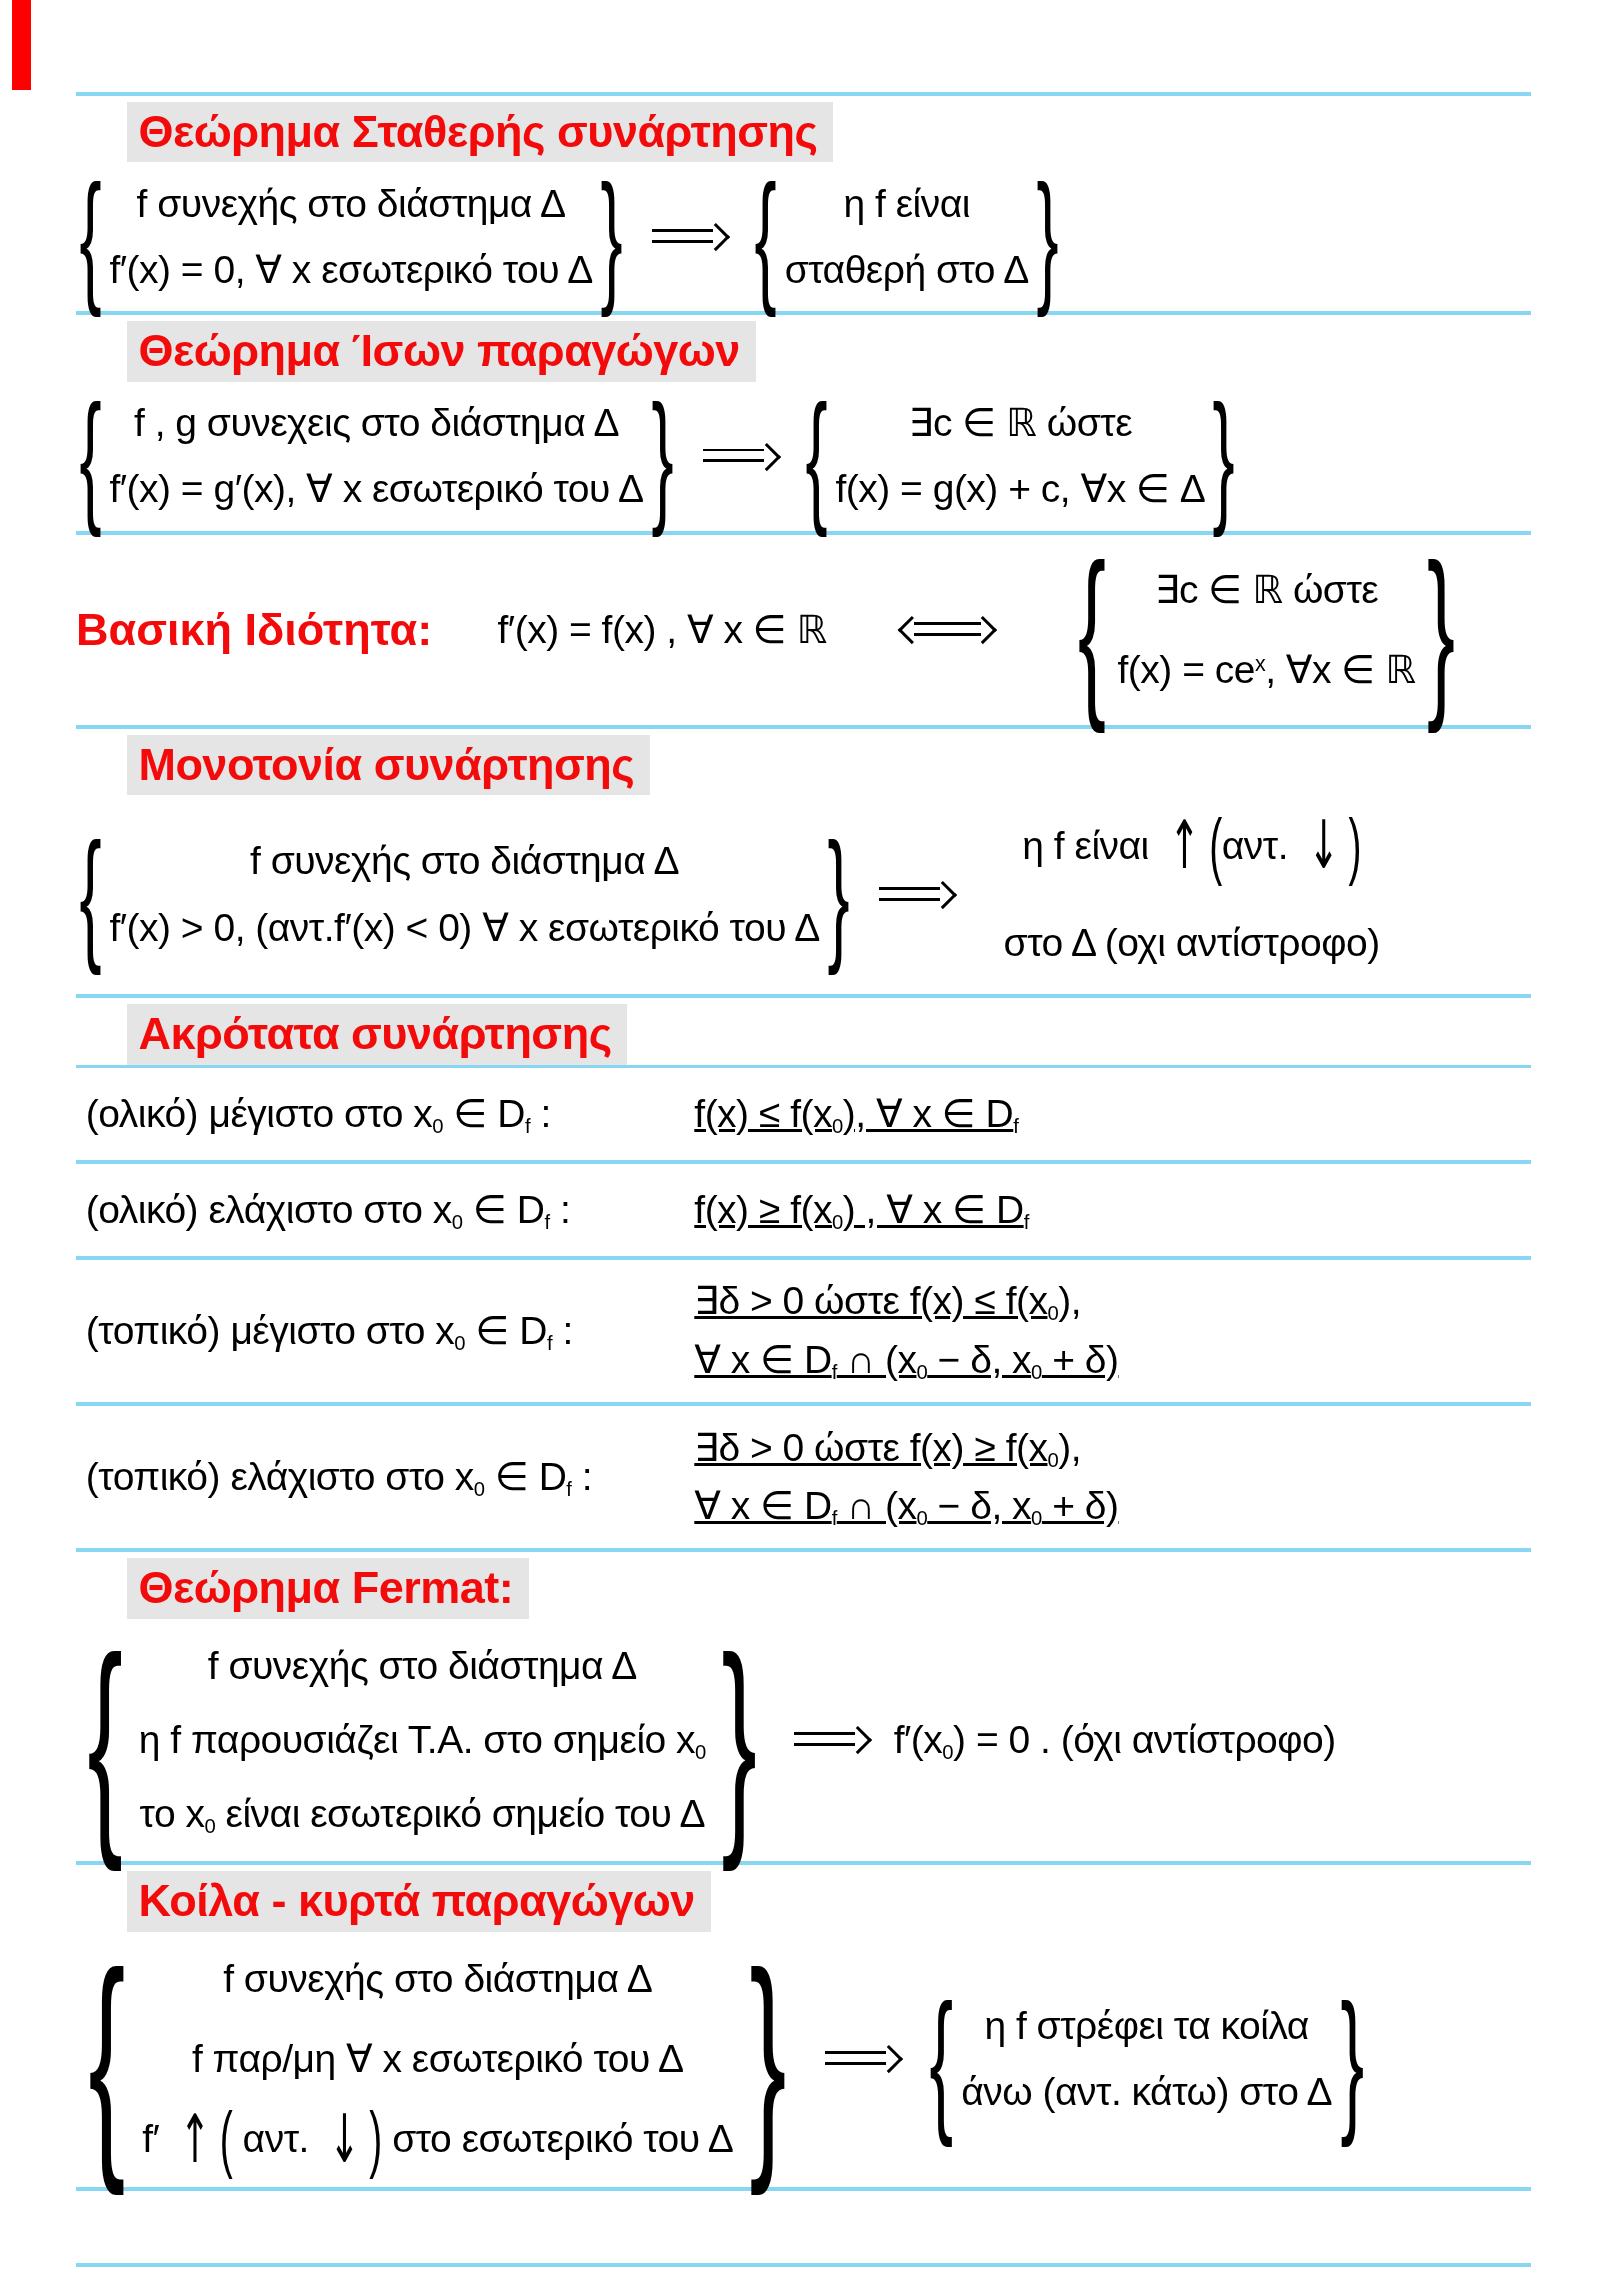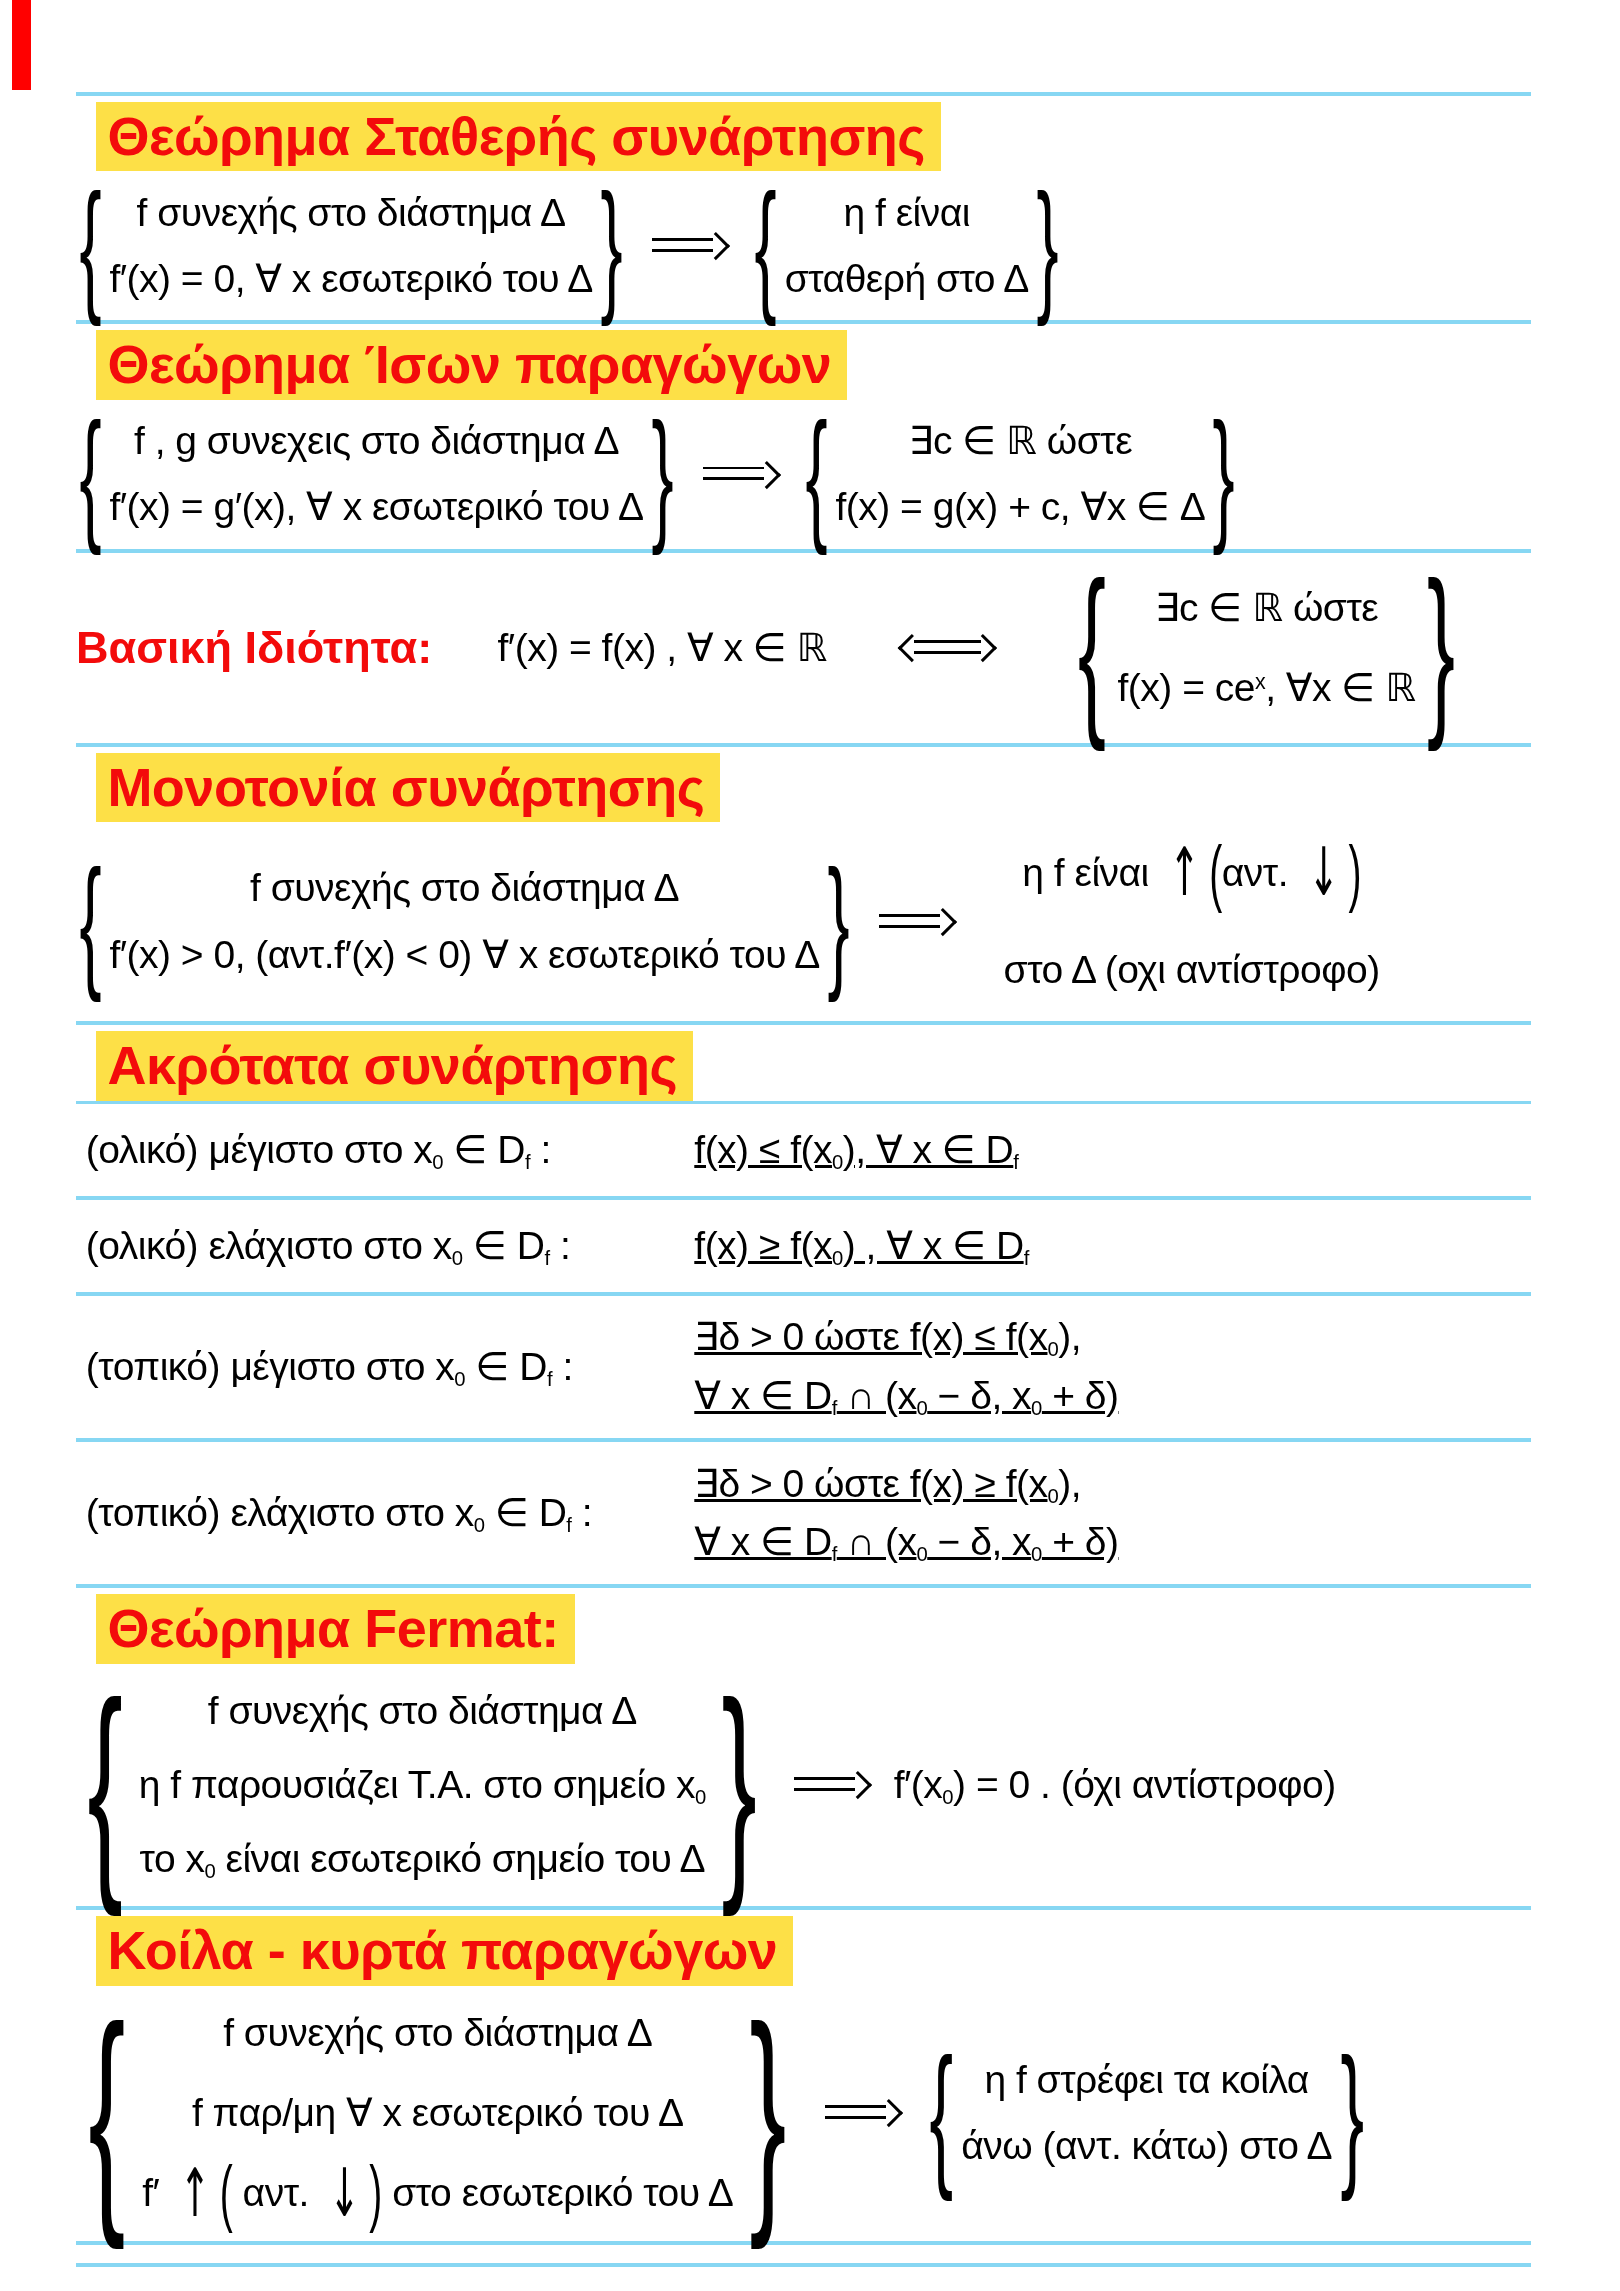--- a/index.html
+++ b/index.html
@@ -3,22 +3,22 @@
 <meta charset="utf-8">
 <style>
   html,body{margin:0;padding:0;background:#ffffff;}
   .page{position:relative;width:1620px;height:2292px;background:#fff;overflow:hidden;
         font-family:"Liberation Sans","DejaVu Sans",sans-serif;color:#000;}
   .red-mark{position:absolute;left:11.8px;top:0;width:19.6px;height:90px;background:#ff0000;}
   .content{position:absolute;left:76px;top:0;width:1455px;}
   .rule{height:3.9px;background:#87d7f3;border:0;}
   .r1{margin-top:92px;}
   .sec-title{margin:5.9px 0 0 19.6px;line-height:1;}
-  .hl{display:inline-block;background:#fde047;color:#f30b0b;font-weight:bold;
-      font-size:54px;padding:6.9px 15.7px 8.8px 11.8px;letter-spacing:-0.5px;}
+  .hl{display:inline-block;background:#e5e5e5;color:#f30b0b;font-weight:bold;
+      font-size:45px;padding:6.9px 15.7px 8.8px 11.8px;letter-spacing:-0.5px;margin-left:31px;}
   .red-label{color:#f30b0b;font-weight:bold;font-size:45px;white-space:nowrap;}
   .mrow{display:flex;align-items:center;margin:1px 0;}
   .grp{display:flex;align-items:center;}
   .glines{display:flex;flex-direction:column;align-items:center;padding:0 3.9px;}
   .mline{font-size:39px;line-height:1.7;white-space:nowrap;letter-spacing:-0.5px;}
   .lh2{line-height:1.9;}
   .lh21{line-height:2.05;}
   .brace{line-height:1;display:inline-block;transform:scaleX(.45);transform-origin:center;
          font-weight:400;margin:0 -9.8px;font-family:"Liberation Sans","DejaVu Sans",sans-serif;}
   .bs{font-size:147px;}  

